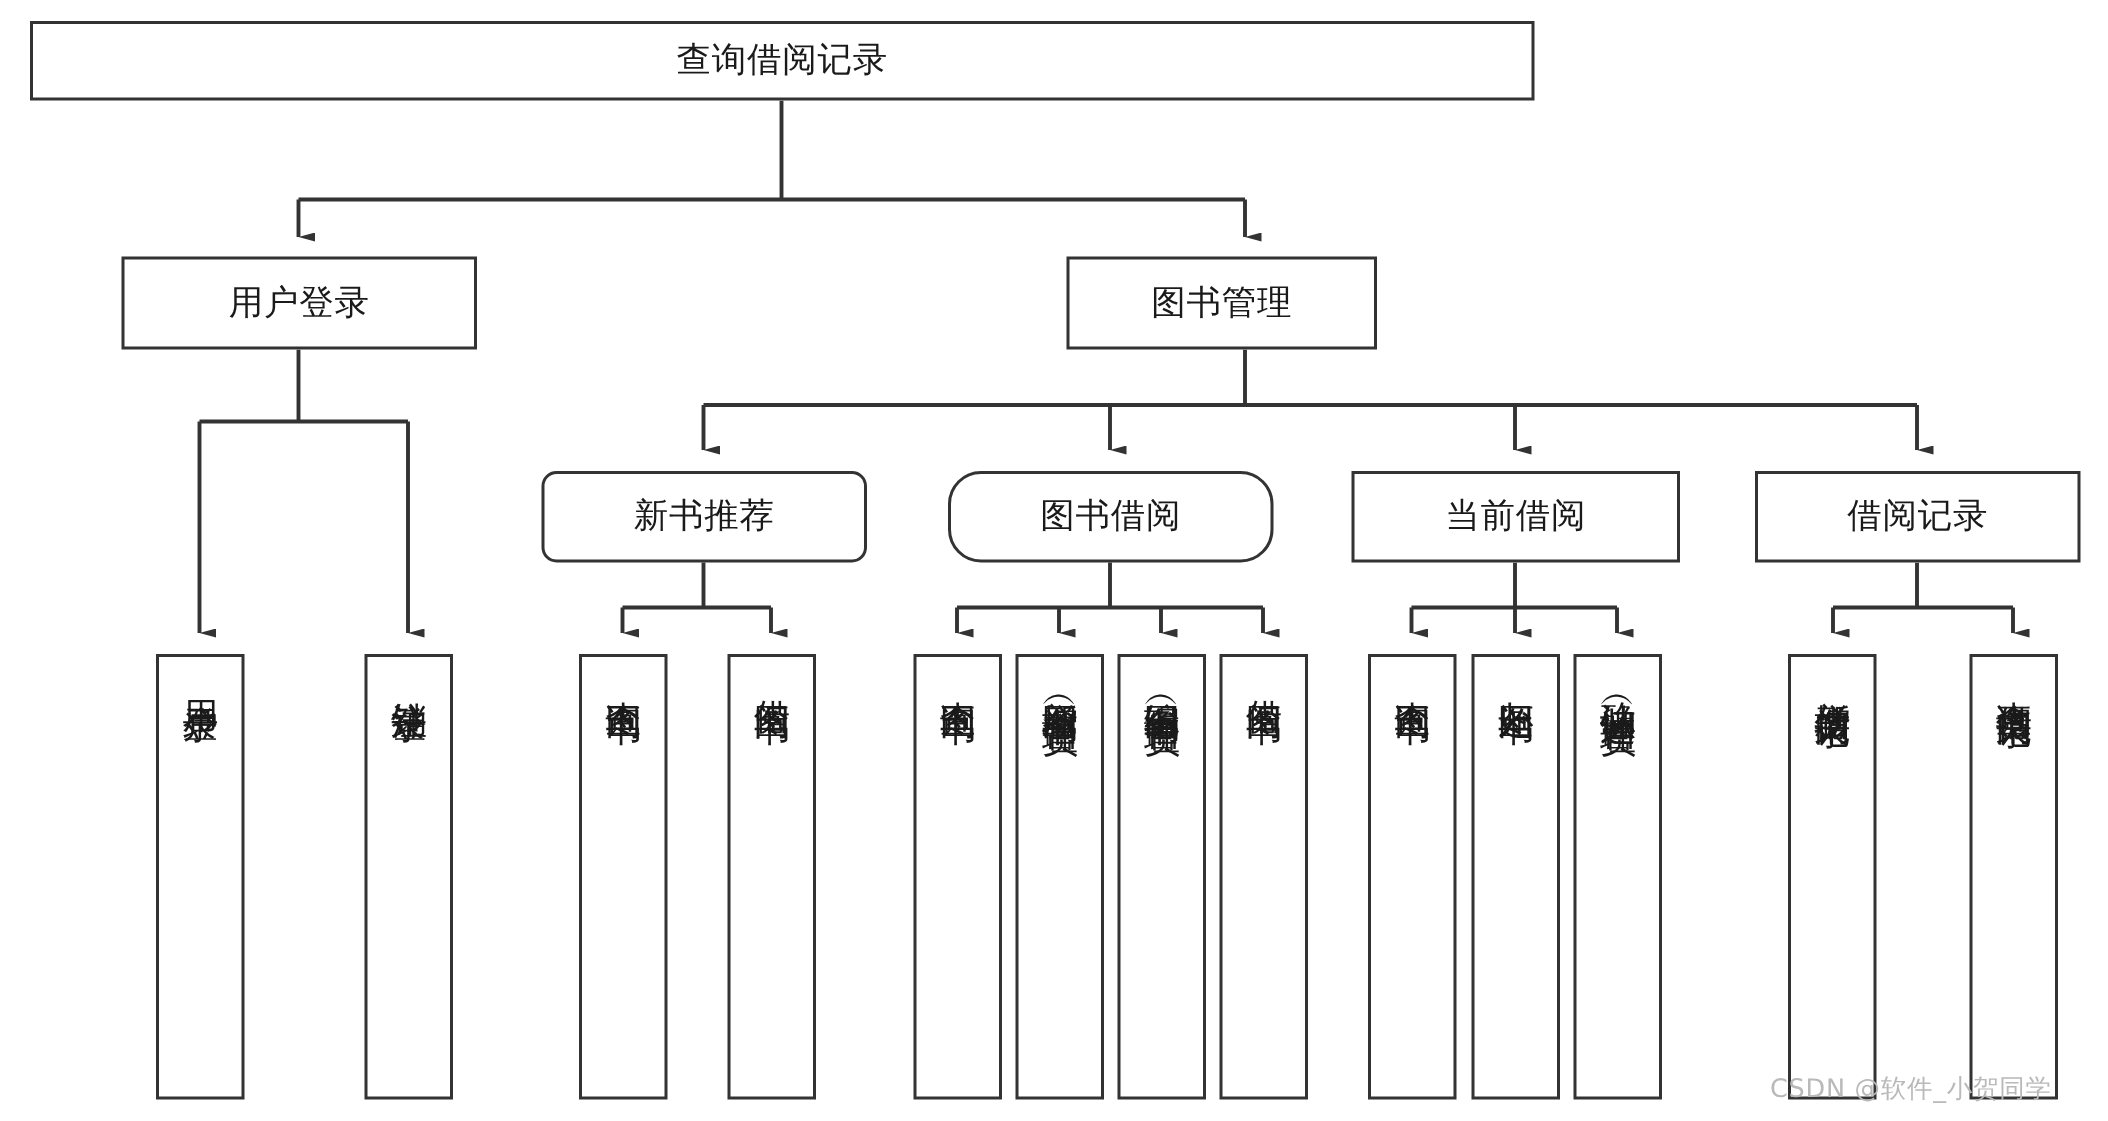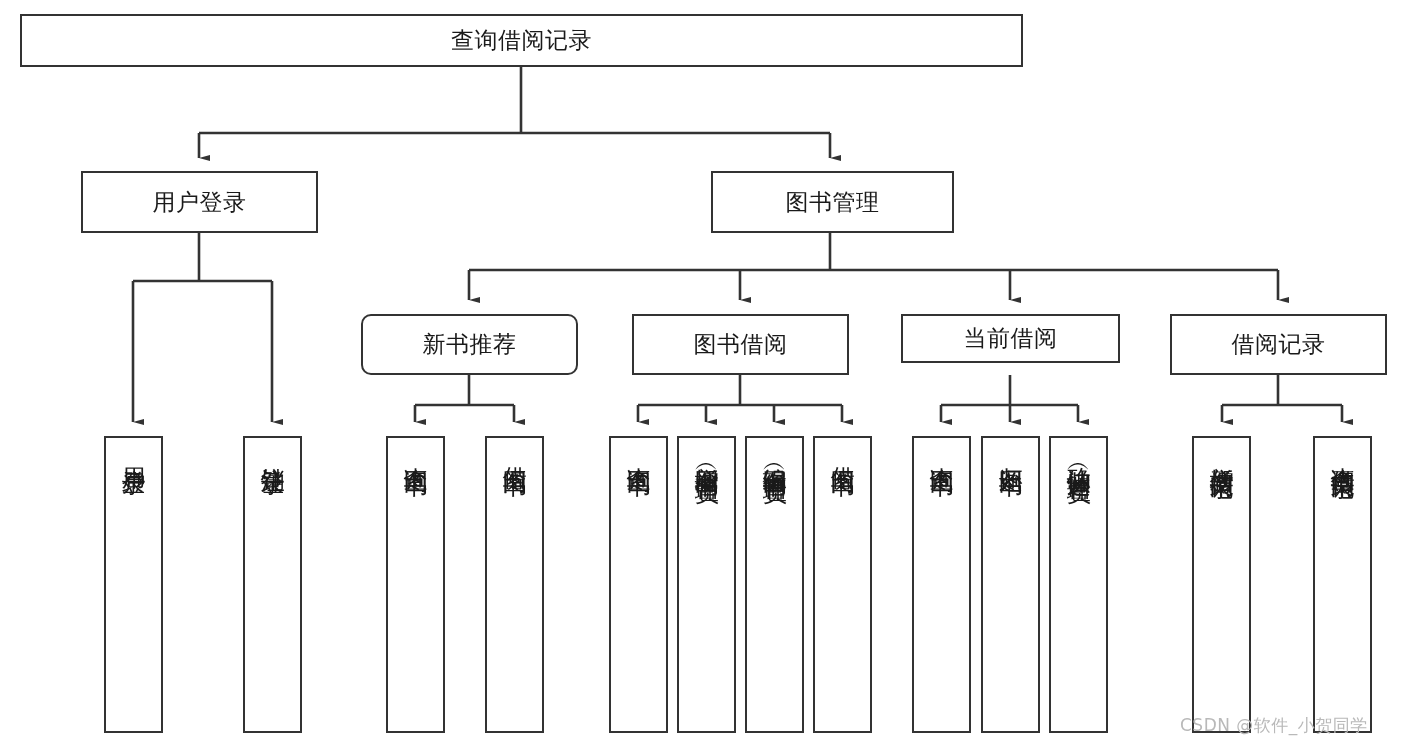--- a/index.html
+++ b/index.html
@@ -121,33 +121,33 @@
   </svg>
 
   <div class="node" style="left:20px; top:14px; width:1003px; height:53px;">
     <span class="node-label">查询借阅记录</span>
   </div>
 
   <div class="node" style="left:81px; top:171px; width:237px; height:62px;">
     <span class="node-label">用户登录</span>
   </div>
 
-  <div class="node" style="left:711px; top:171px; width:243px; height:62px;">
+  <div class="node" style="left:711px; top:171px; width:207px; height:62px;">
     <span class="node-label">图书管理</span>
   </div>
 
   <div class="node" style="left:361px; top:314px; width:217px; height:61px;border-radius:10px;">
     <span class="node-label">新书推荐</span>
   </div>
 
-  <div class="node" style="left:632px; top:314px; width:217px; height:61px;">
+  <div class="node" style="left:632px; top:314px; width:217px; height:61px;border-radius:22px;">
     <span class="node-label">图书借阅</span>
   </div>
 
-  <div class="node" style="left:901px; top:314px; width:219px; height:49px;">
+  <div class="node" style="left:901px; top:314px; width:219px; height:61px;">
     <span class="node-label">当前借阅</span>
   </div>
 
   <div class="node" style="left:1170px; top:314px; width:217px; height:61px;">
     <span class="node-label">借阅记录</span>
   </div>
 
   <div class="node leaf" style="left:104px; top:436px; width:59px; height:297px;">
     <span class="node-label">用户登录</span>
   </div>

